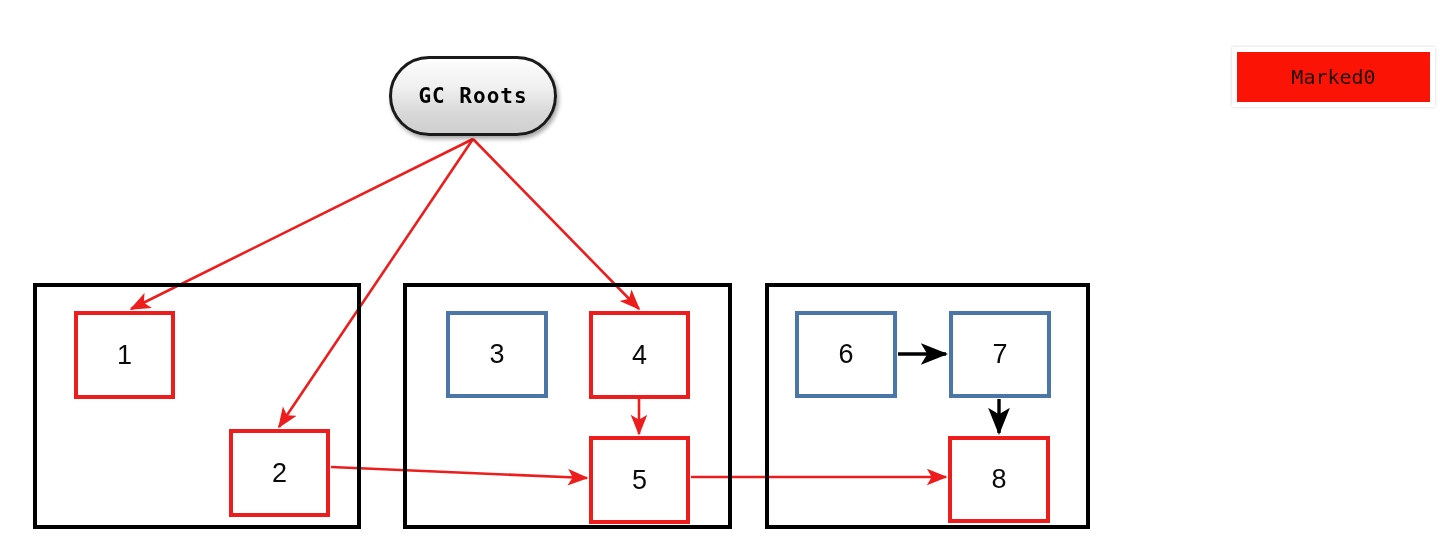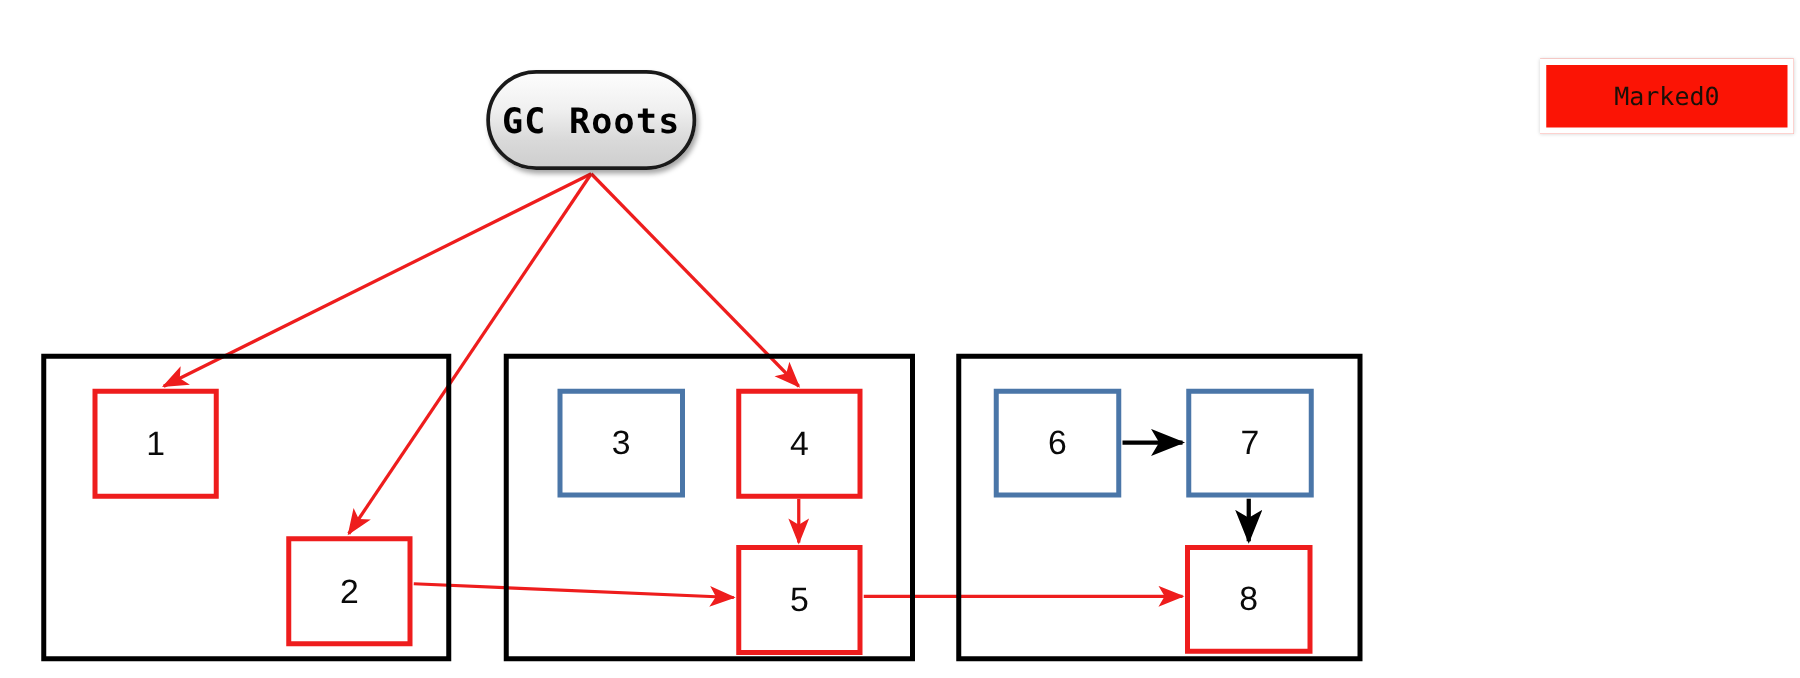--- a/index.html
+++ b/index.html
@@ -54,21 +54,21 @@
     box-sizing: border-box;
     border: 3px solid #1a1a1a;
     border-radius: 42px;
     background: linear-gradient(to bottom, #fdfdfd 0%, #f0f0f0 38%, #d9d9d9 72%, #cfcfcf 100%);
     box-shadow: 2px 3px 4px rgba(0,0,0,0.35);
     display: flex;
     align-items: center;
     justify-content: center;
     font-family: "DejaVu Sans Mono", monospace;
     font-weight: bold;
-    font-size: 28px;
+    font-size: 21px;
     letter-spacing: 1px;
     color: #000000;
   }
   .legend-chip {
     position: absolute;
     box-sizing: border-box;
     background: #fb1405;
     border: 5px solid #ffffff;
     display: flex;
     align-items: center;

